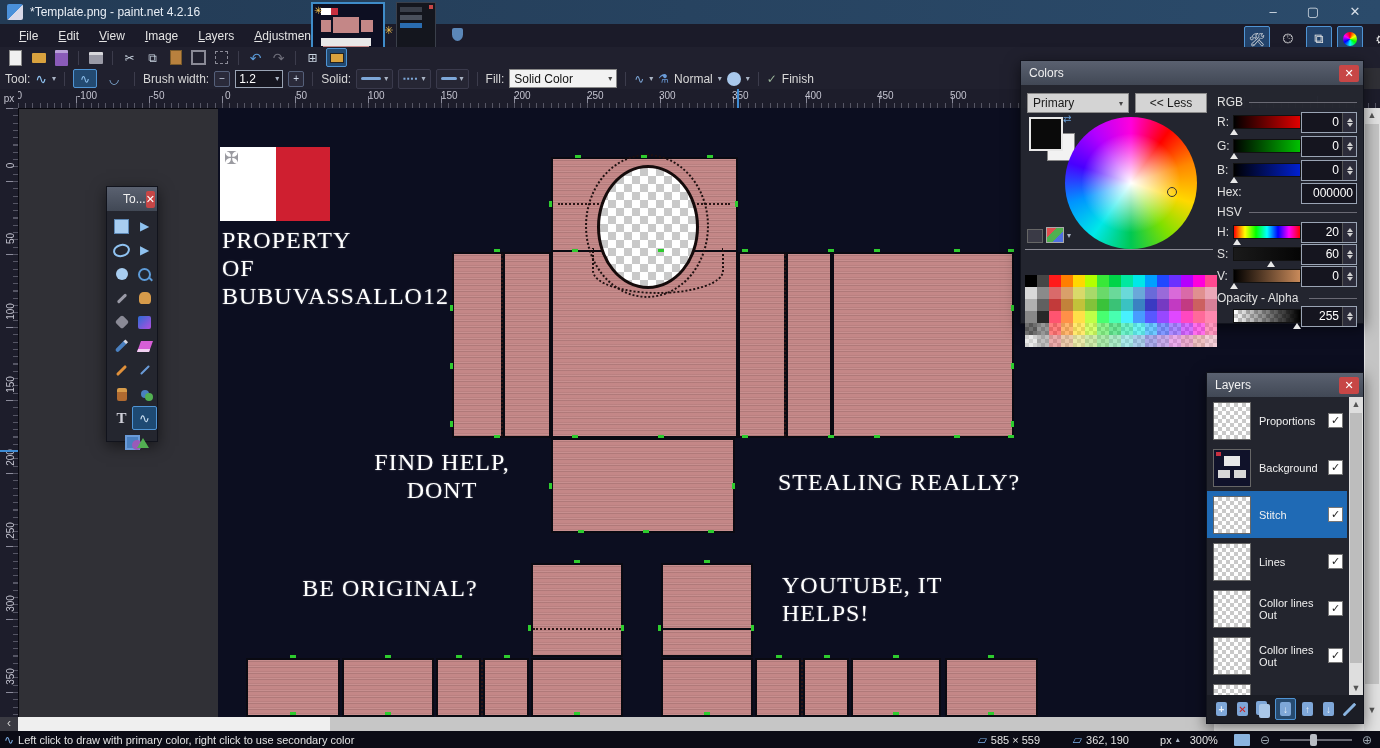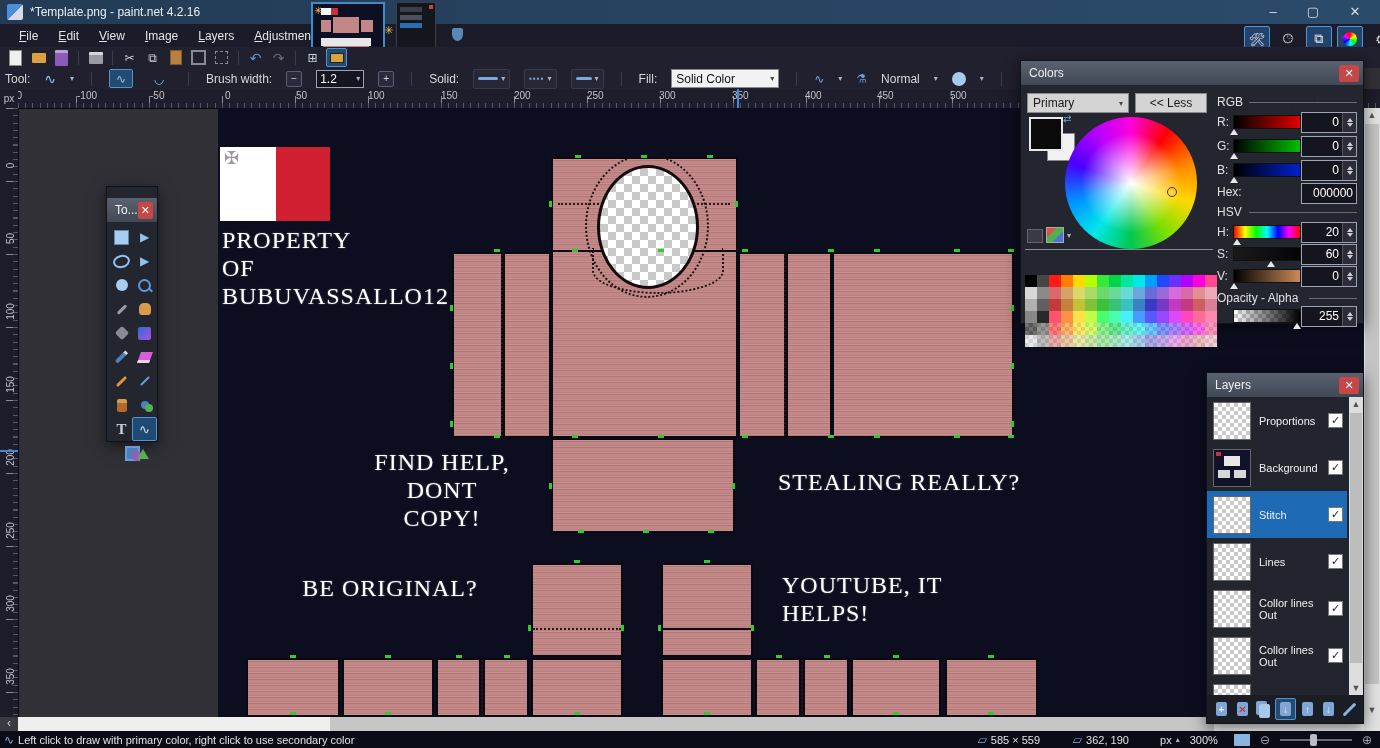--- a/index.html
+++ b/index.html
@@ -21,21 +21,21 @@
   
   .imgtab{background:#0d0f22;overflow:hidden;}
   #tab1{left:311px;top:2px;width:70px;height:52px;border:2px solid #3f8cc9;}
   #tab2{left:396px;top:2px;width:38px;height:52px;border:1px solid #3a3f4a;background:#14161e;}
   .sunbadge{position:absolute;color:#f2c14e;font-size:10px;}
   
   #toolbar-icons{left:0;top:47px;width:1380px;height:21px;background:#20202e;display:flex;align-items:center;padding-left:6px;box-sizing:border-box;gap:4px;}
   .tbico{width:19px;height:17px;display:flex;align-items:center;justify-content:center;font-size:12px;color:#c9d4e0;}
   .tbsep{width:1px;height:14px;background:#3c3c4c;margin:0 3px;}
   .tbico.active{background:#234a71;border:1px solid #4f94d4;border-radius:2px;}
-  #toolbar-opts{left:0;top:68px;width:1111px;height:21px;background:#20202e;display:flex;align-items:center;padding-left:5px;box-sizing:border-box;gap:14px;color:#dcdcdc;}
+  #toolbar-opts{left:0;top:68px;width:1111px;height:21px;background:#20202e;display:flex;align-items:center;padding-left:5px;box-sizing:border-box;gap:5px;color:#dcdcdc;}
   .optlabel{font-size:12px;color:#d8d8d8;}
   .smbox{width:14px;height:14px;border:1px solid #55607a;background:#2a2a3a;color:#cfd8e8;font-size:10px;display:flex;align-items:center;justify-content:center;border-radius:2px;}
   .dd{display:flex;align-items:center;gap:3px;padding:1px 4px;border:1px solid #3a3a4c;border-radius:2px;background:#262634;height:16px;}
   .caret{font-size:8px;color:#aab4c4;}
   #brushwidth-input{width:40px;height:16px;background:#15151f;border:1px solid #9aa4b4;color:#fff;display:flex;align-items:center;padding:0 3px;justify-content:space-between;}
   #fill-select{width:98px;height:17px;background:#f2f2f2;border:1px solid #888;color:#111;display:flex;align-items:center;justify-content:space-between;padding:0 4px;}
   .modebtn{width:22px;height:17px;border:1px solid transparent;display:flex;align-items:center;justify-content:center;color:#8fc2f0;}
   .modebtn.on{border-color:#4f94d4;background:#234a71;border-radius:2px;}
   
   #ruler-top{left:0;top:89px;width:1380px;height:19px;background:#1d1d2b;border-bottom:1px solid #090910;
@@ -373,21 +373,20 @@
     <div class="gt" style="left:675px;top:604px;"></div>
       <div class="gt" style="left:770px;top:604px;"></div>
 
     <div class="ctext" style="left:4px;top:118px;">
       <div>PROPERTY</div>
       <div>OF</div>
       <div>BUBUVASSALLO12</div>
     </div>
     <div class="ctext" style="left:118px;top:340px;width:212px;text-align:center;">
       <div>FIND HELP, DONT</div>
-      <div>COPY!</div>
     </div>
     <div class="ctext" style="left:560px;top:360px;">
       <div>STEALING REALLY?</div>
     </div>
     <div class="ctext" style="left:76px;top:466px;width:192px;text-align:center;">
       <div>BE ORIGINAL?</div>
     </div>
     <div class="ctext" style="left:564px;top:463px;width:242px;">
       <div>YOUTUBE, IT HELPS!</div>
     </div>
@@ -398,21 +397,21 @@
     <div class="thumb"></div>
     <div class="scrarrow" style="position:absolute;bottom:0;width:16px;">▼</div>
   </div>
   <div class="abs" style="left:0;top:717px;width:18px;height:14px;background:#3a3a42;color:#ccc;text-align:center;line-height:13px;">‹</div>
   <div id="hscroll" class="abs">
     <div class="thumb"></div>
   </div>
   <div class="abs" style="left:1364px;top:717px;width:16px;height:14px;background:#e2e2e2;"></div>
 
   <div class="win" style="left:106px;top:186px;width:50px;height:254px;">
-    <div class="win-hd" style="padding-left:8px;margin-top:11px;">
+    <div class="win-hd" style="padding-left:16px;">
       <span>To...</span>
         <span class="sp"></span>
       <span class="closebtn" style="width:16px;">✕</span>
     </div>
     <div id="toolgrid">
       <span class="tcell">
           <span style="width:13px;height:13px;background:#a8cdf0;border:1px solid #5d88b5;display:inline-block;"></span>
         </span>
       <span class="tcell">
           <span style="color:#8fc2f0;">▶</span>

